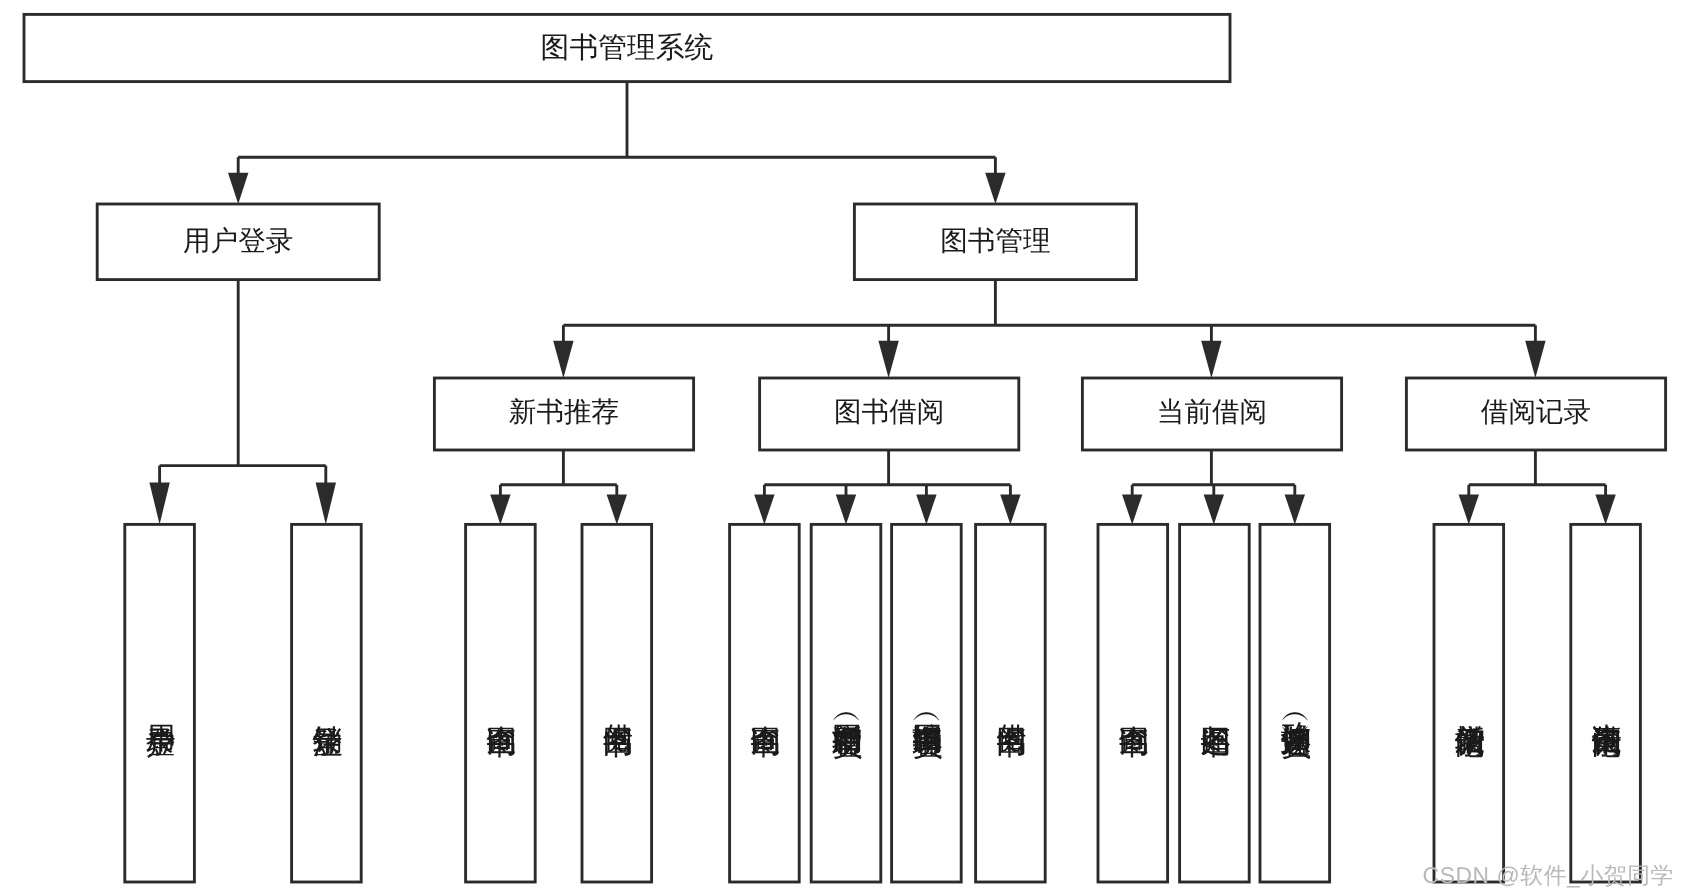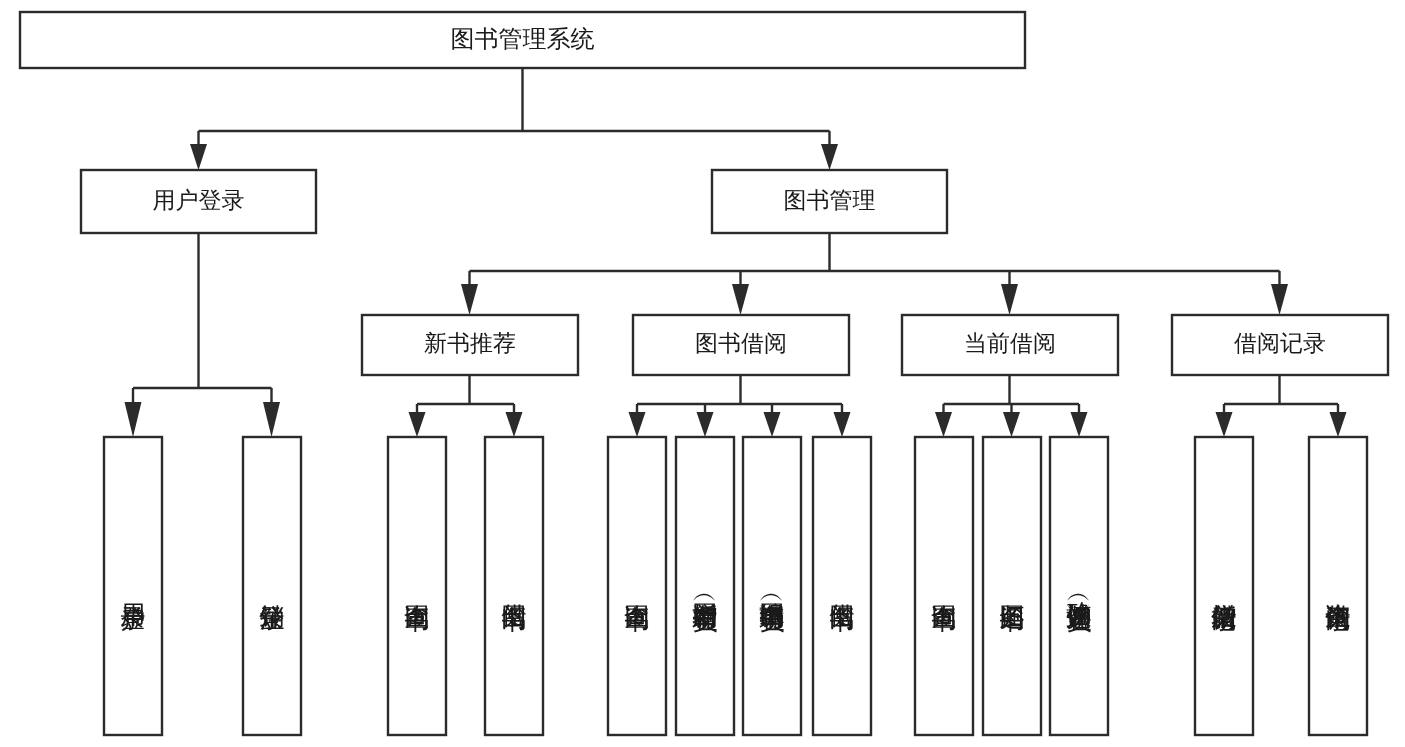--- a/index.html
+++ b/index.html
@@ -223,14 +223,15 @@
   <div class="vtext" style="left:743px; top:437px; width:58px; height:298px;">编辑图书（管理员）</div>
   <div class="vtext" style="left:813px; top:437px; width:58px; height:298px;">借阅图书</div>
 
   <div class="vtext" style="left:915px; top:437px; width:58px; height:298px;">查询图书</div>
   <div class="vtext" style="left:983px; top:437px; width:58px; height:298px;">归还图书</div>
   <div class="vtext" style="left:1050px; top:437px; width:58px; height:298px;">确认归还（管理员）</div>
 
   <div class="vtext" style="left:1195px; top:437px; width:58px; height:298px;">新增借阅记录</div>
   <div class="vtext" style="left:1309px; top:437px; width:58px; height:298px;">查询借阅记录</div>
 
+  <div class="watermark">CSDN @软件_小贺同学</div>
 
 </div>
 
 </body></html>

